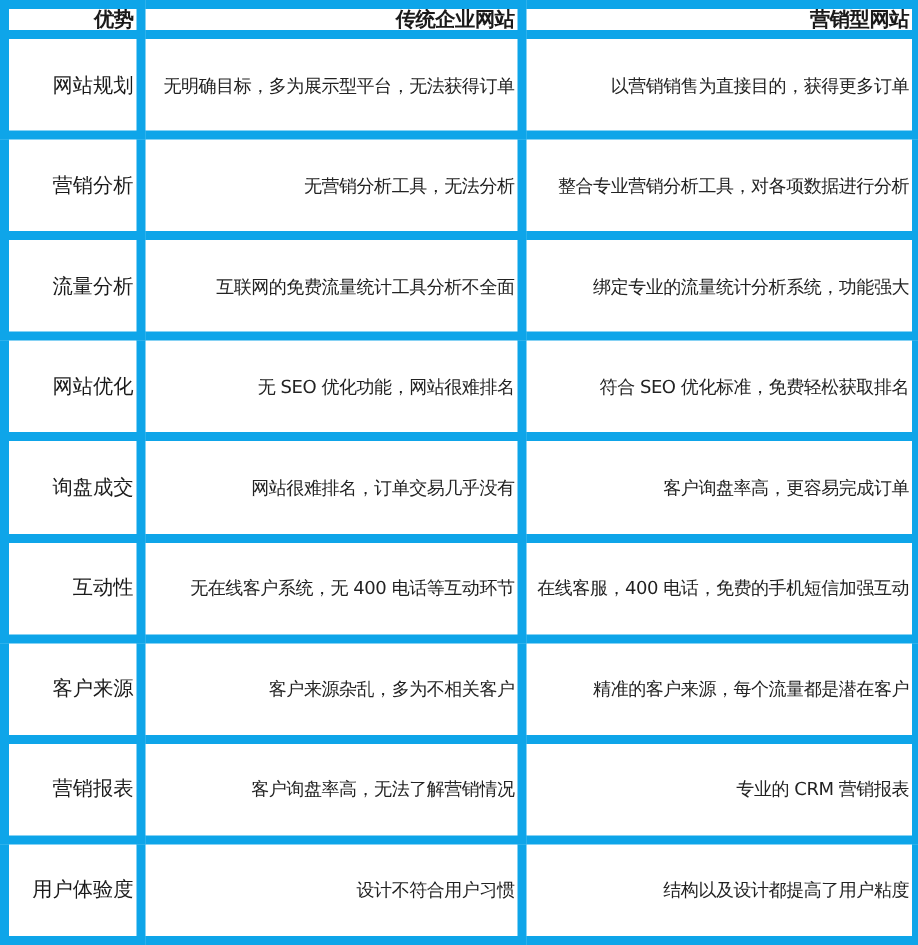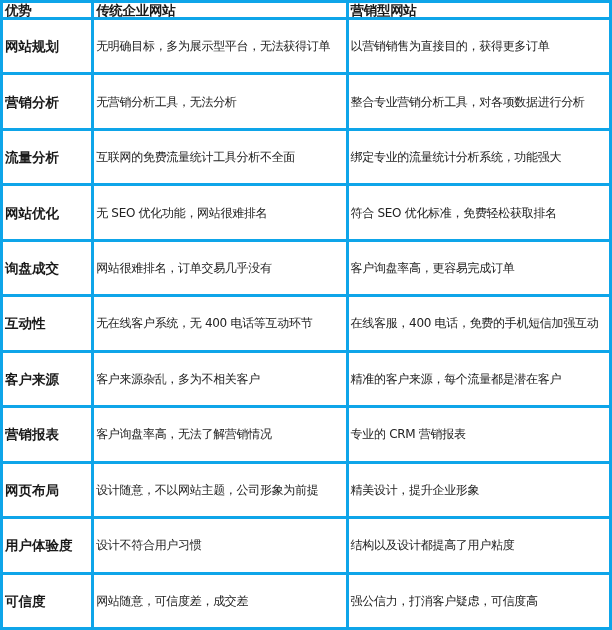--- a/index.html
+++ b/index.html
@@ -17,37 +17,37 @@
   table.compare {
     position: absolute;
     left: 0;
     top: 0;
     width: 612px;
     height: 630px;
     border-collapse: collapse;
     table-layout: fixed;
   }
   table.compare td, table.compare th {
-    border: 3px solid #0ea5e9;
-    text-align: left;
+    border: 6px solid #0ea5e9;
+    text-align: right;
     vertical-align: middle;
     padding: 0 2px;
     white-space: nowrap;
     overflow: hidden;
     font-size: 12px;
     line-height: 14px;
     letter-spacing: -0.3px;
   }
   table.compare th {
     font-weight: bold;
     font-size: 13.5px;
     color: #1a1a1a;
   }
   table.compare td.label {
-    font-weight: bold;
+    font-weight: normal;
     font-size: 13.5px;
     color: #1a1a1a;
     letter-spacing: 0;
   }
   col.c1 { width: 91px; }
   col.c2 { width: 254px; }
   col.c3 { width: 263px; }
 </style>
 </head>
 <body>
@@ -100,28 +100,18 @@
       <td class="label">客户来源</td>
       <td>客户来源杂乱，多为不相关客户</td>
       <td>精准的客户来源，每个流量都是潜在客户</td>
     </tr>
     <tr>
       <td class="label">营销报表</td>
       <td>客户询盘率高，无法了解营销情况</td>
       <td>专业的 CRM 营销报表</td>
     </tr>
     <tr>
-      <td class="label">网页布局</td>
-      <td>设计随意，不以网站主题，公司形象为前提</td>
-      <td>精美设计，提升企业形象</td>
-    </tr>
-    <tr>
       <td class="label">用户体验度</td>
       <td>设计不符合用户习惯</td>
       <td>结构以及设计都提高了用户粘度</td>
-    </tr>
-    <tr>
-      <td class="label">可信度</td>
-      <td>网站随意，可信度差，成交差</td>
-      <td>强公信力，打消客户疑虑，可信度高</td>
     </tr>
   </tbody>
 </table>
 
 </body></html>

